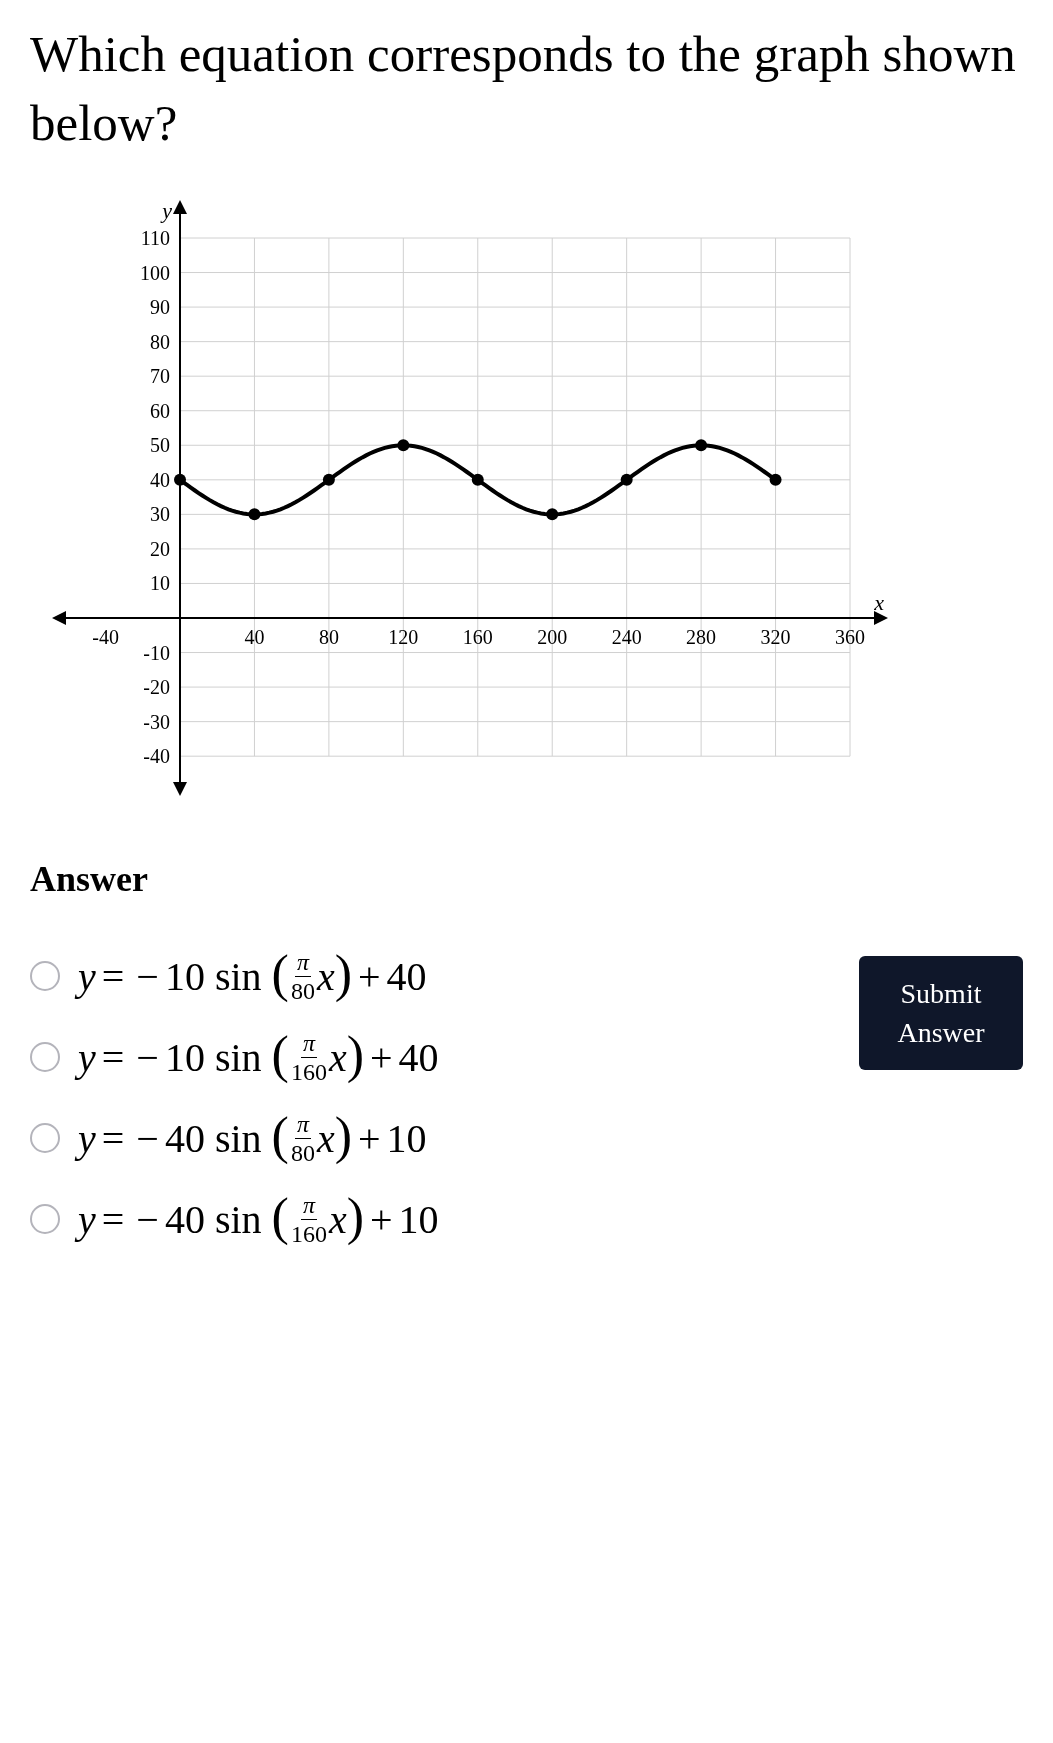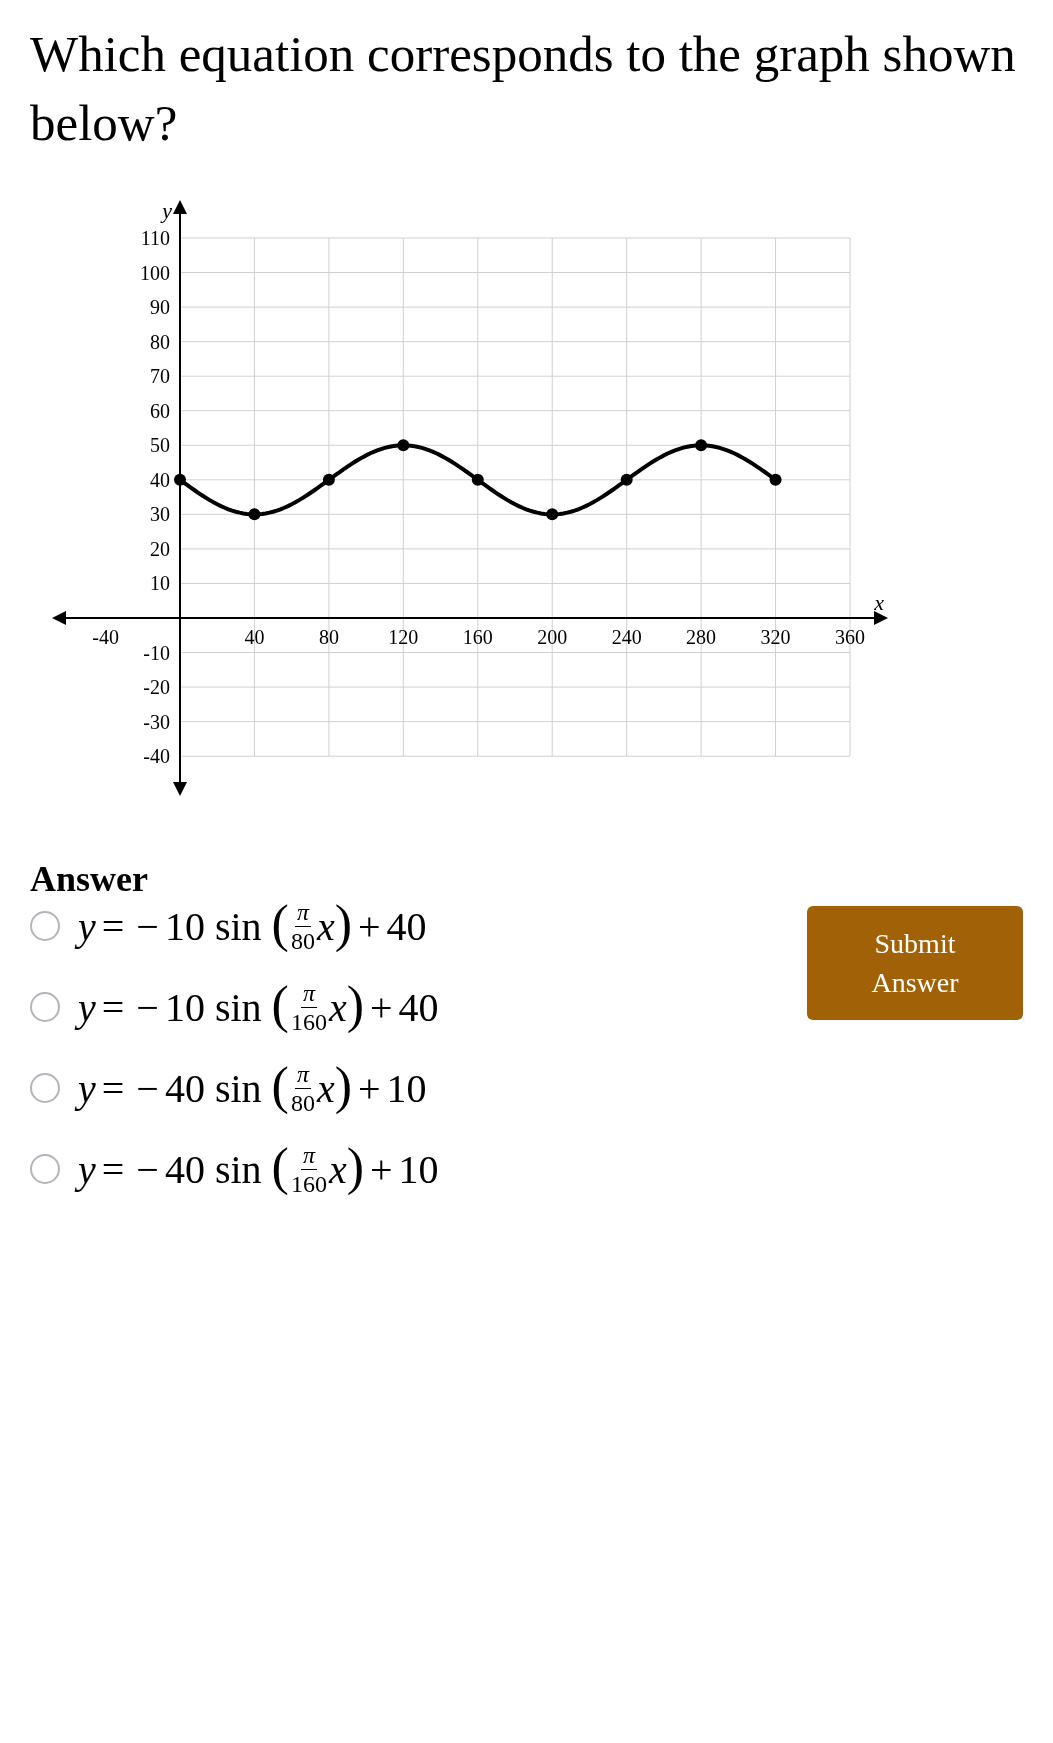--- a/index.html
+++ b/index.html
@@ -17,20 +17,21 @@
   }
   .chart-area {
     width: 840px;
     height: 600px;
     margin-left: 20px;
     margin-bottom: 60px;
   }
   .answer-heading {
     font-size: 36px;
     font-weight: bold;
+    margin-bottom: 50px;
   }
   .options-row {
     display: flex;
     align-items: flex-start;
     gap: 40px;
   }
   .options {
     flex: 1;
   }
   .option {
@@ -71,30 +72,30 @@
   .frac .den { padding-top: 2px; }
   .frac .pi { font-style: italic; }
   .paren {
     font-size: 52px;
     font-style: normal;
     line-height: 0.8;
     position: relative;
     top: -2px;
   }
   .submit-btn {
-    background: #a16207;
+    background: #0f172a;
     color: #fff;
     font-size: 28px;
     padding: 18px 26px;
     border: none;
     border-radius: 6px;
     font-family: Georgia, serif;
     line-height: 1.4;
     text-align: center;
-    width: 216px;
+    width: 164px;
     margin-top: 6px;
   }
 </style>
 </head>
 <body>
 
 <div class="question">Which equation corresponds to the graph shown below?</div>
 
 <div class="chart-area">
 <svg id="chart-svg" width="840" height="600">

